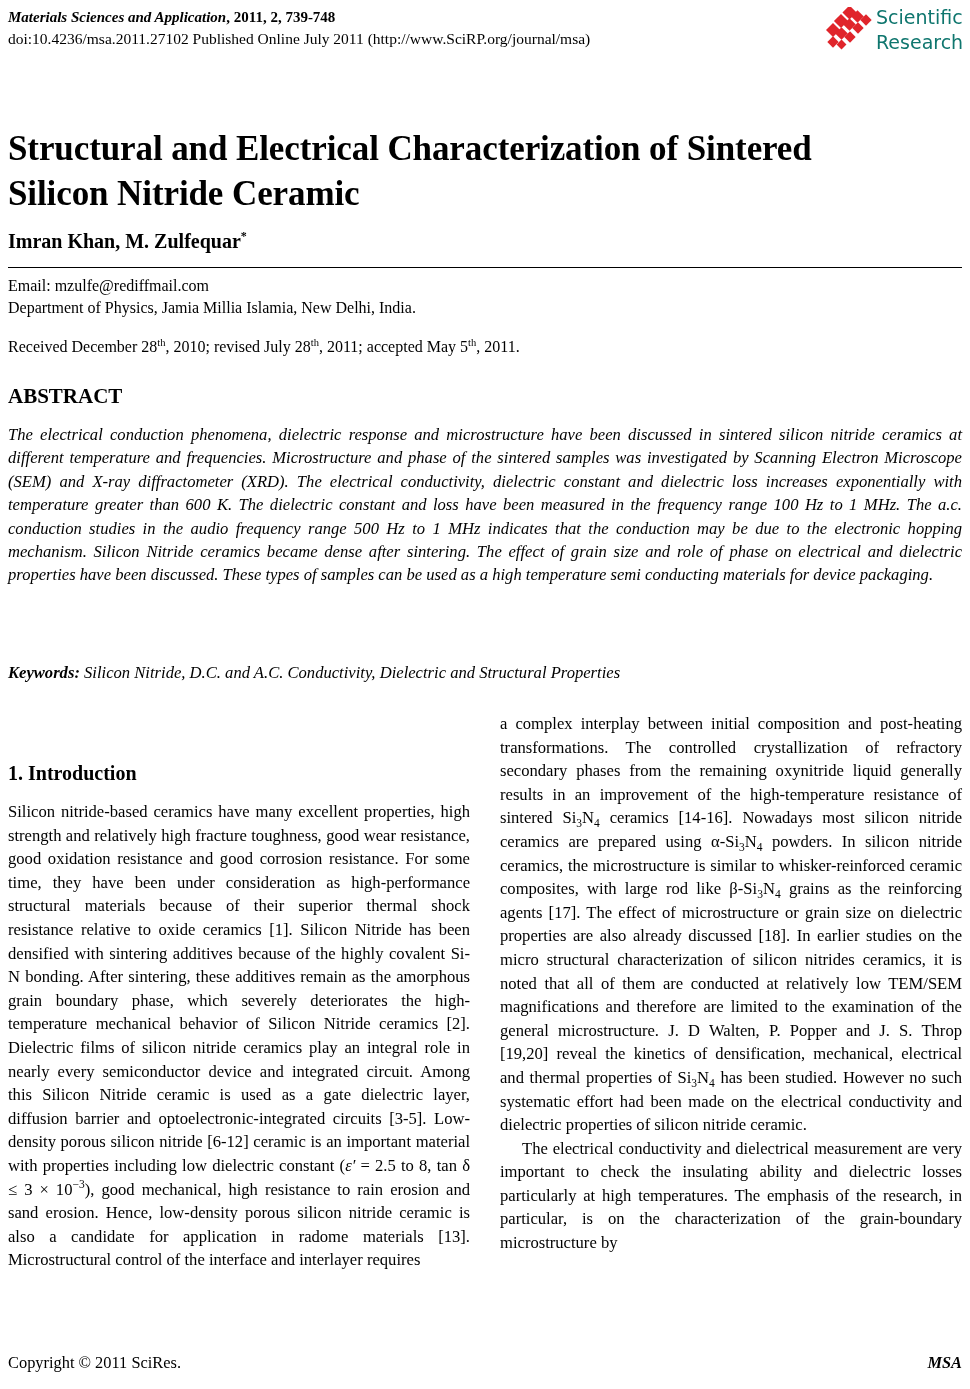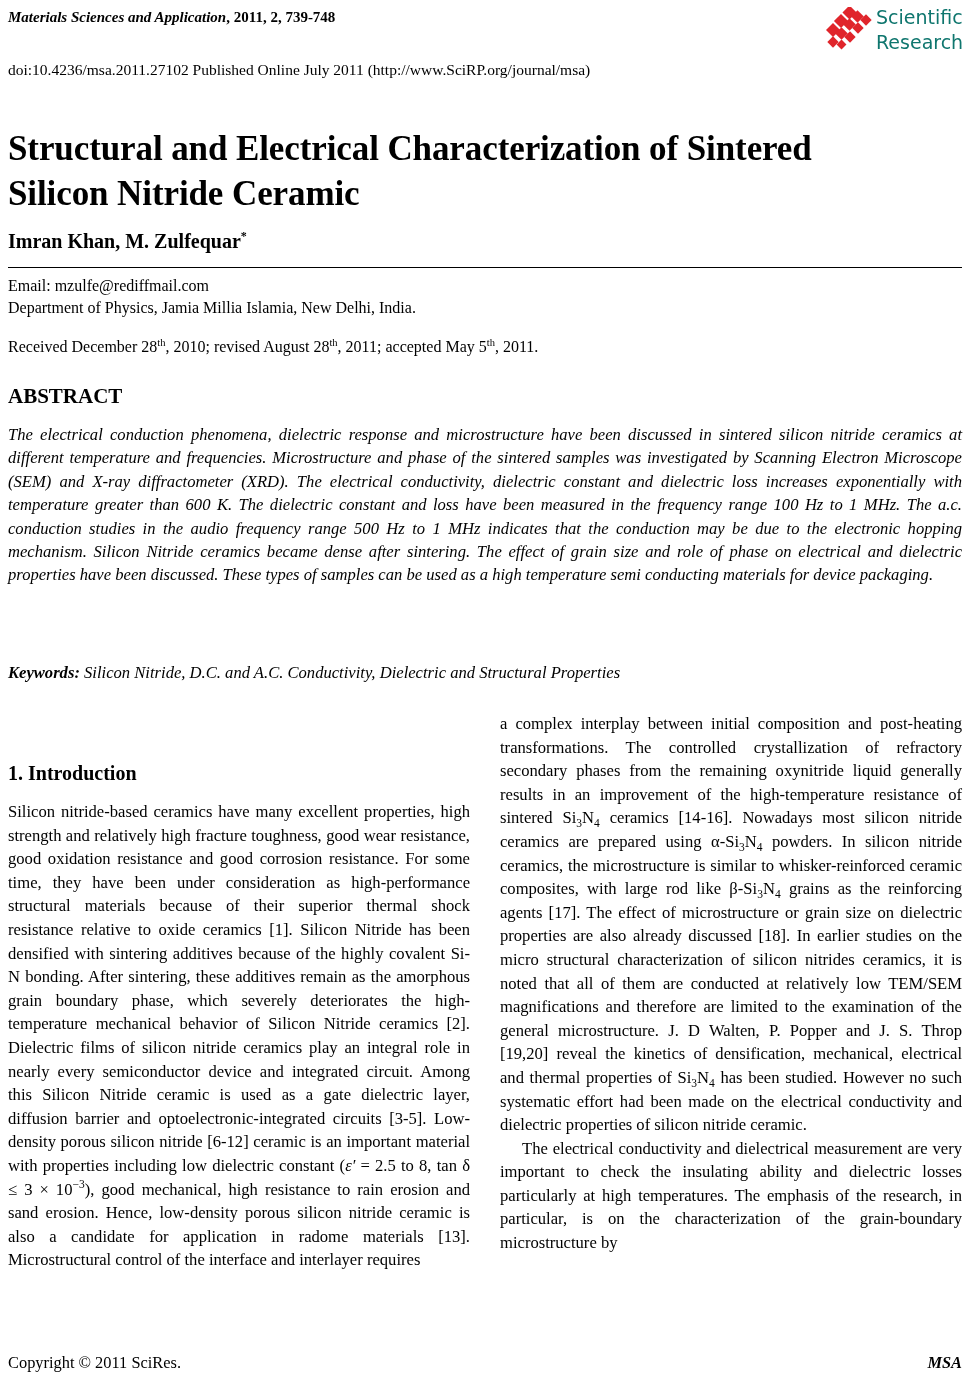--- a/index.html
+++ b/index.html
@@ -38,21 +38,20 @@
     font-weight: bold;
     white-space: nowrap;
   }
   .runhead-line1 .jname {
     font-style: italic;
   }
   .runhead-line2 {
     font-size: 15.5px;
     line-height: 21px;
     white-space: nowrap;
-    margin-top: 31px;
   }
 
   
   .logo {
     position: absolute;
     right: 4px;
     top: 4px;
     width: 142px;
     height: 54px;
   }
@@ -266,21 +265,21 @@
 
   <div class="authors"><span>Imran Khan, M. Zulfequar</span><sup>*</sup></div>
 
   <hr class="rule rule-authors">
 
   <div class="affil">
     <div>Email: mzulfe@rediffmail.com</div>
     <div>Department of Physics, Jamia Millia Islamia, New Delhi, India.</div>
   </div>
 
-  <div class="dates"><span>Received December 28</span><sup>th</sup><span>, 2010; revised August 28</span><sup>th</sup><span>, 2011; accepted May 5</span><sup>th</sup><span>, 2011.</span></div>
+  <div class="dates"><span>Received December 28</span><sup>th</sup><span>, 2010; revised July 28</span><sup>th</sup><span>, 2011; accepted May 5</span><sup>th</sup><span>, 2011.</span></div>
 
   <div class="abstract-head">ABSTRACT</div>
   <div class="abstract">The electrical conduction phenomena, dielectric response and microstructure have been discussed in sintered silicon nitride ceramics at different temperature and frequencies. Microstructure and phase of the sintered samples was investigated by Scanning Electron Microscope (SEM) and X-ray diffractometer (XRD). The electrical conductivity, dielectric constant and dielectric loss increases exponentially with temperature greater than 600 K. The dielectric constant and loss have been measured in the frequency range 100 Hz to 1 MHz. The a.c. conduction studies in the audio frequency range 500 Hz to 1 MHz indicates that the conduction may be due to the electronic hopping mechanism. Silicon Nitride ceramics became dense after sintering. The effect of grain size and role of phase on electrical and dielectric properties have been discussed. These types of samples can be used as a high temperature semi conducting materials for device packaging.</div>
 
   <div class="keywords"><span class="kw-label">Keywords:</span> <span>Silicon Nitride, D.C. and A.C. Conductivity, Dielectric and Structural Properties</span></div>
 
   <div class="col col-left body-col">
     <h2 class="sec-head">1. Introduction</h2>
     <p><span>Silicon nitride-based ceramics have many excellent properties, high strength and relatively high fracture toughness, good wear resistance, good oxidation resistance and good corrosion resistance. For some time, they have been under consideration as high-performance structural materials because of their superior thermal shock resistance relative to oxide ceramics [1]. Silicon Nitride has been densified with sintering additives because of the highly covalent Si-N bonding. After sintering, these additives remain as the amorphous grain boundary phase, which severely deteriorates the high-temperature mechanical behavior of Silicon Nitride ceramics [2]. Dielectric films of silicon nitride ceramics play an integral role in nearly every semiconductor device and integrated circuit. Among this Silicon Nitride ceramic is used as a gate dielectric layer, diffusion barrier and optoelectronic-integrated circuits [3-5]. Low-density porous silicon nitride [6-12] ceramic is an important material with properties including low dielectric constant (</span><span class="math-it">ε′</span><span> = 2.5 to 8, tan </span><span>δ</span><span> ≤ 3 × 10</span><sup>−3</sup><span>), good mechanical, high resistance to rain erosion and sand erosion. Hence, low-density porous silicon nitride ceramic is also a candidate for application in radome materials [13]. Microstructural control of the interface and interlayer requires</span></p>
   </div>

